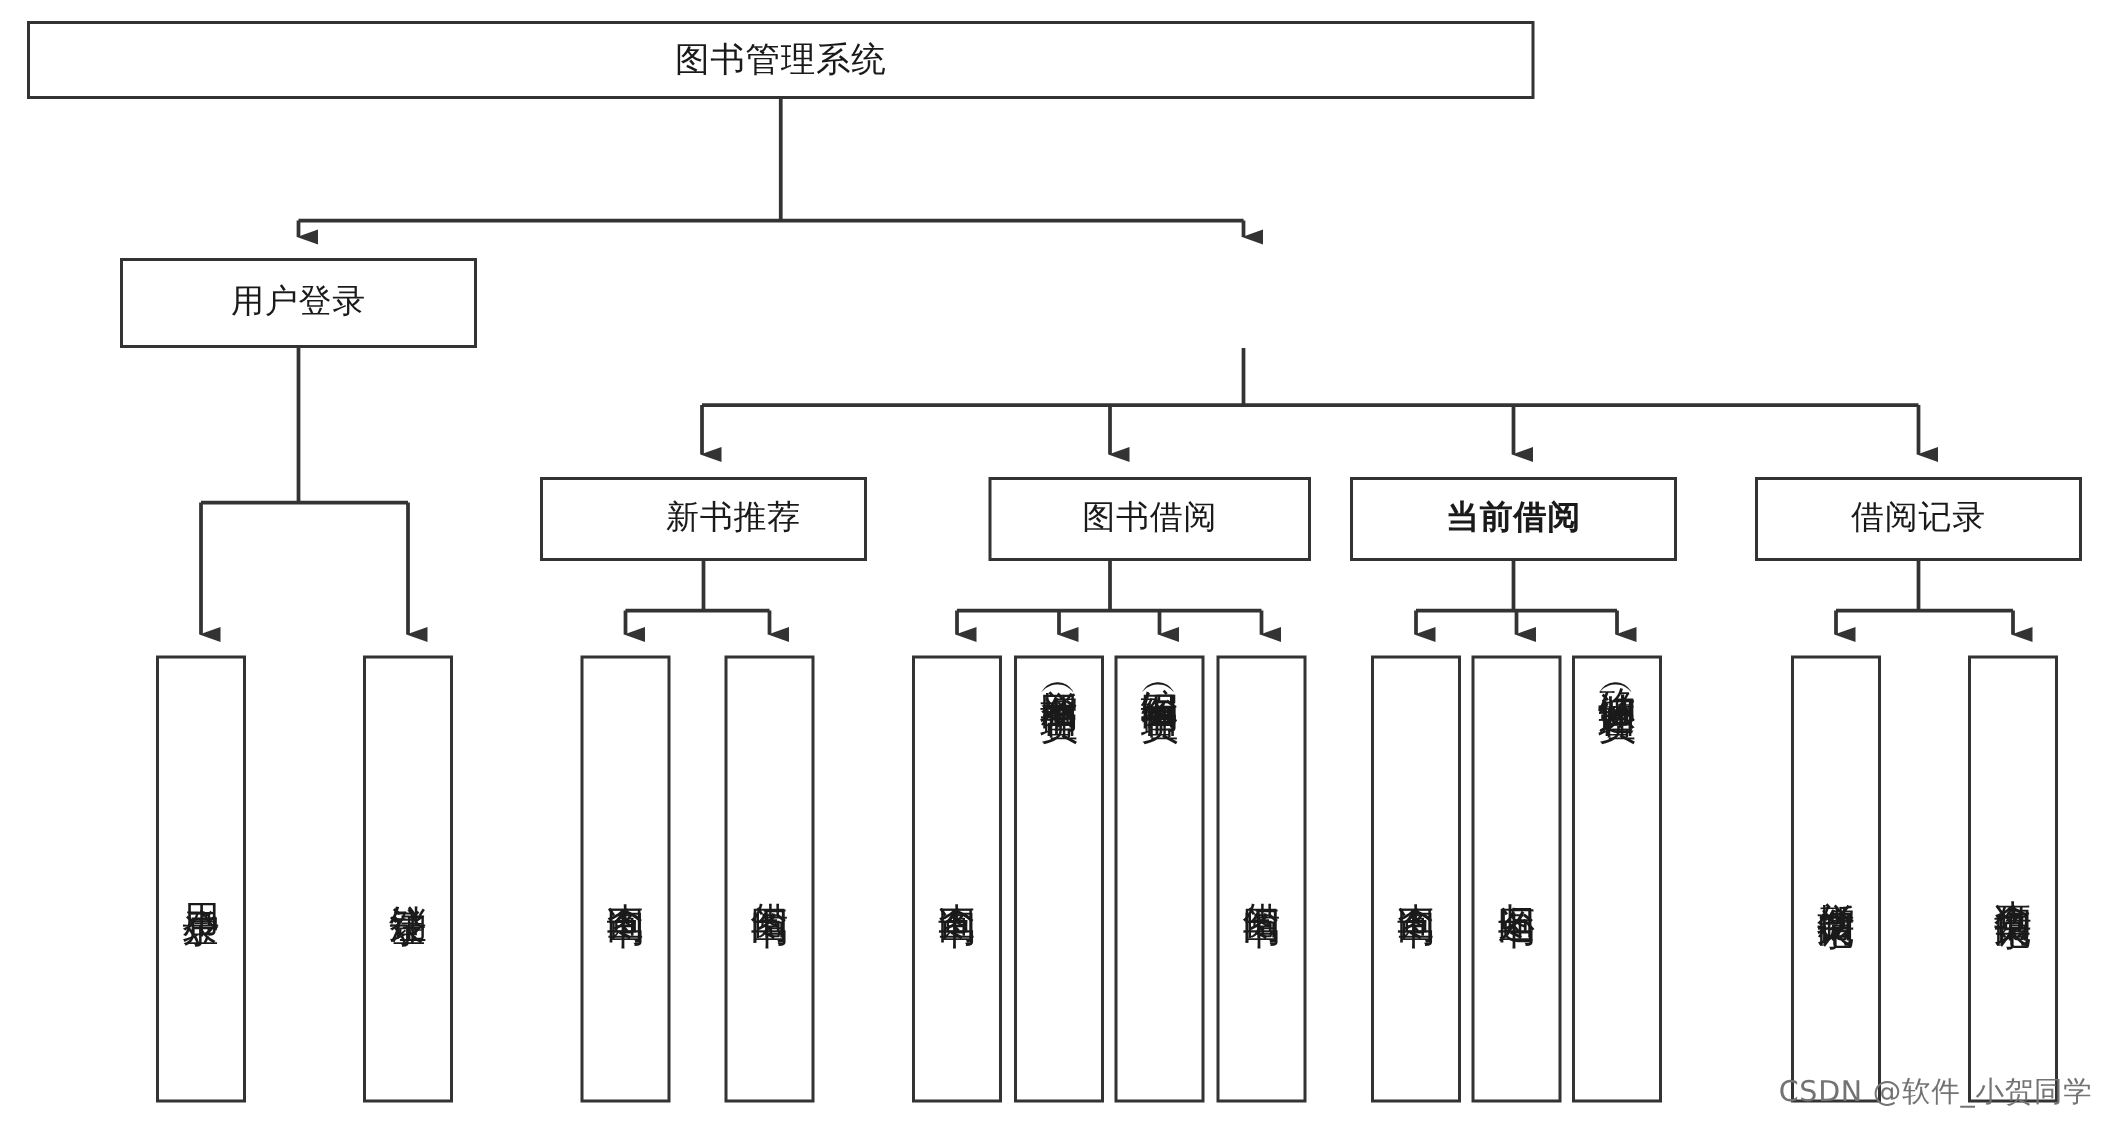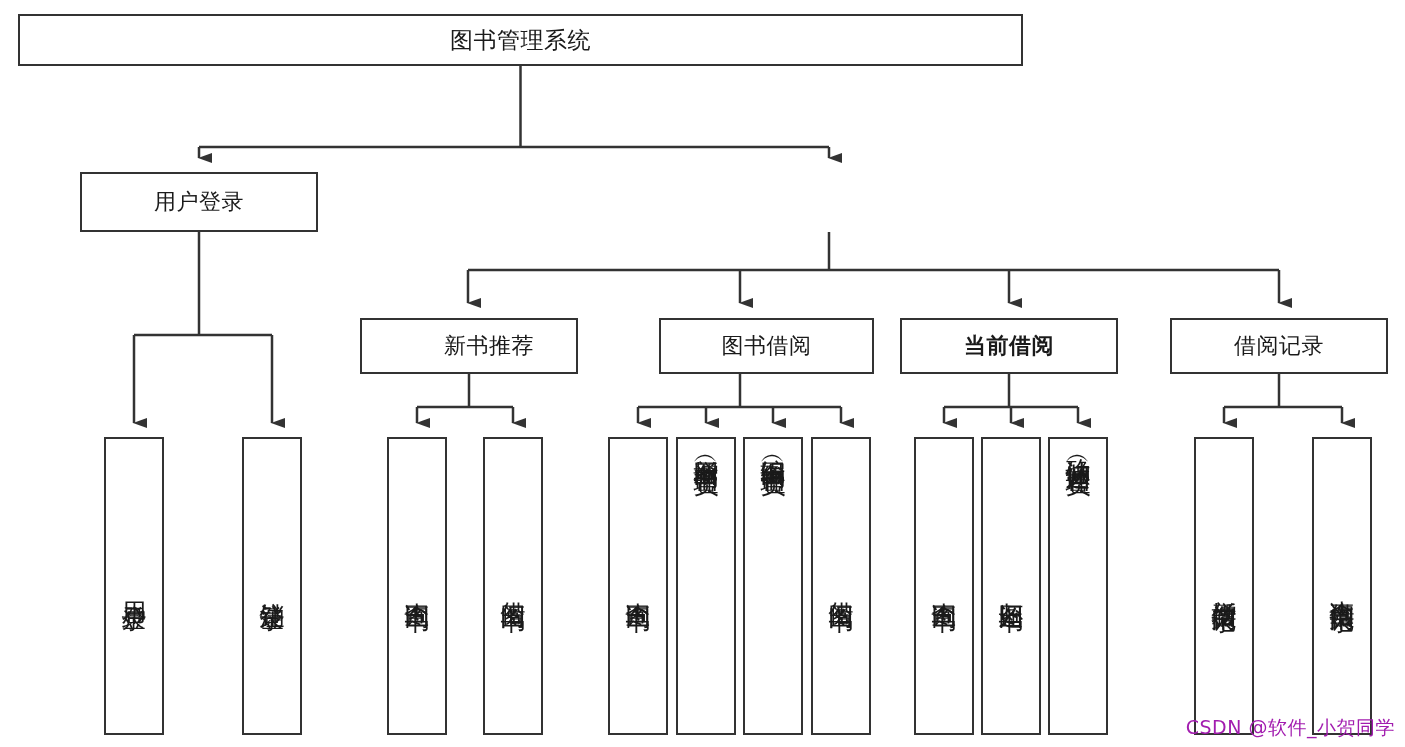--- a/index.html
+++ b/index.html
@@ -64,21 +64,21 @@
     white-space: nowrap;
   }
   .node.leaf.centered {
     align-items: center;
   }
   .watermark {
     position: absolute;
     right: 10px;
     bottom: 6px;
     font-size: 19px;
-    color: #a21caf;
+    color: #737373;
     z-index: 6;
     white-space: nowrap;
     letter-spacing: 0.5px;
   }
 </style>
 </head>
 <body>
 
 <div id="diagram-root">
 

